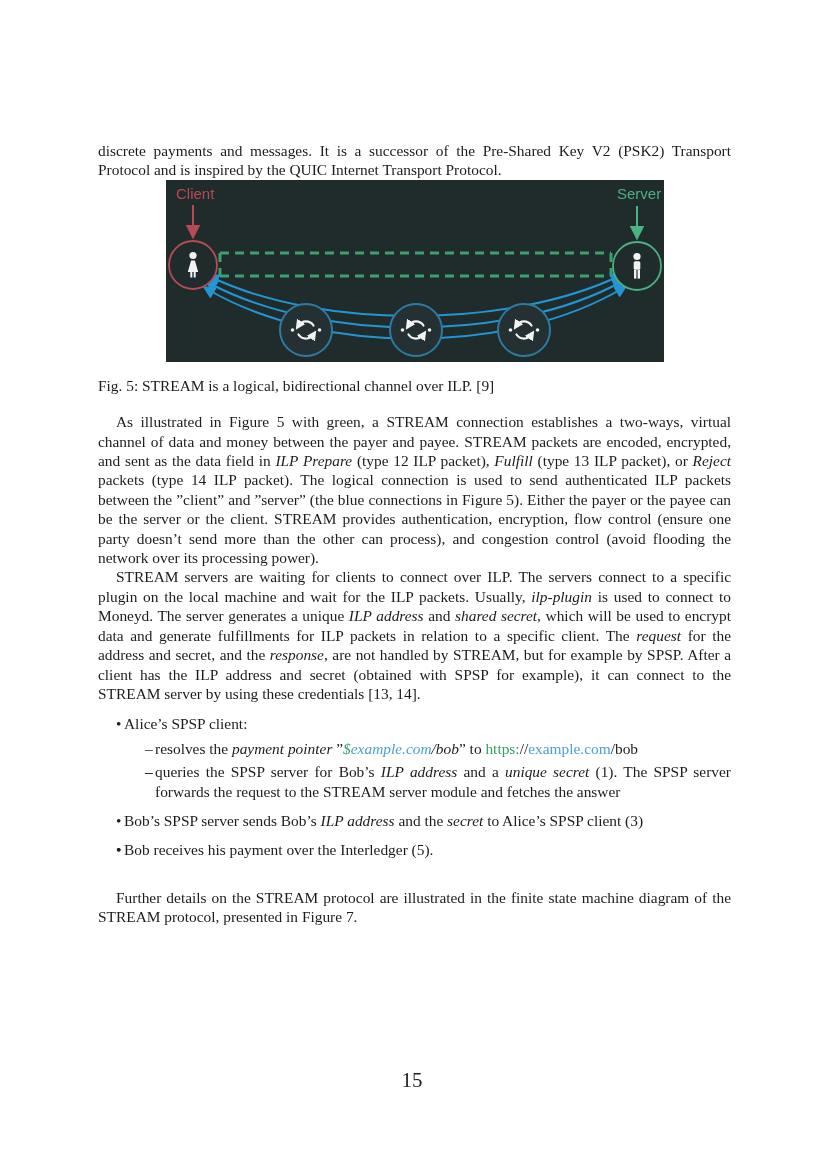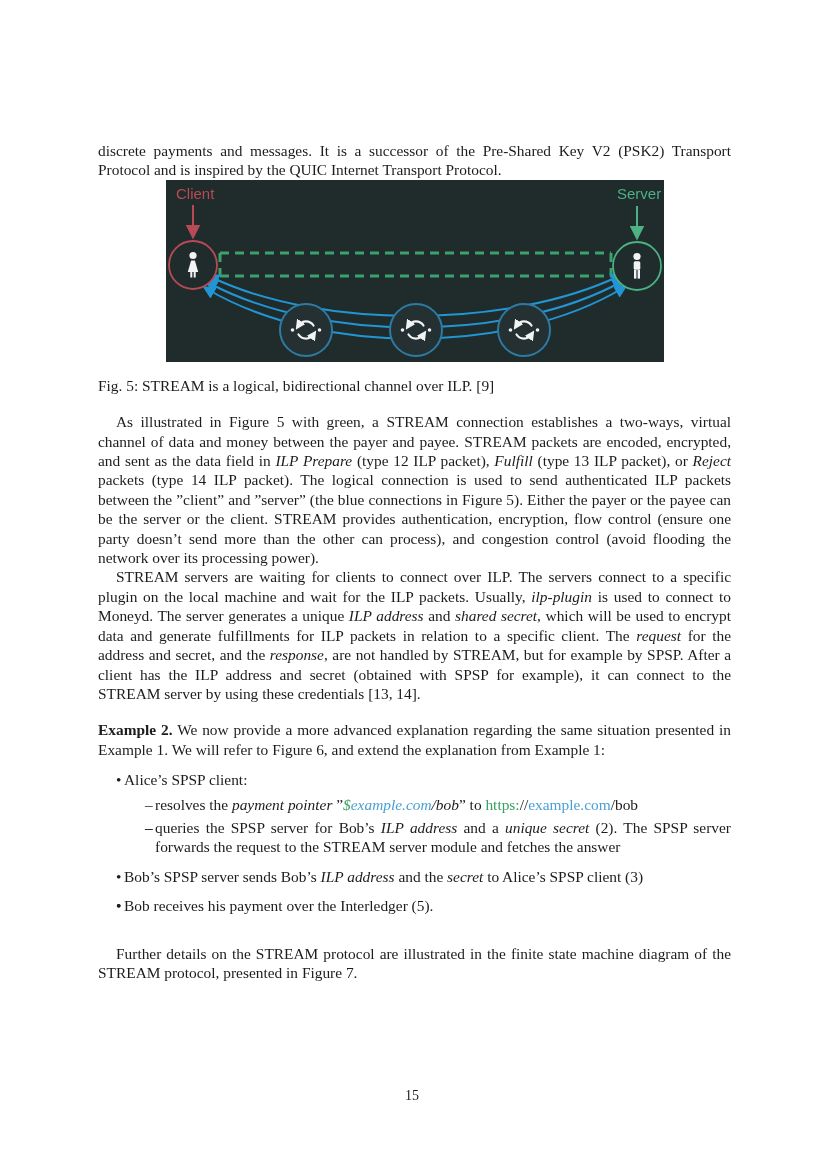--- a/index.html
+++ b/index.html
@@ -22,21 +22,21 @@
   .example{margin-top:17px;}
   .list{margin-top:11px;}
   .li{position:relative;margin-top:10px;}
   .li.l1{padding-left:26px;}
   .li.l1 > .marker{position:absolute;left:18px;top:0;}
   .sublist{margin-top:5px;}
   .li.l2{padding-left:57px;margin-top:4px;}
   .li.l2 > .marker2{position:absolute;left:47px;top:0;}
   .closing{margin-top:28px;}
   .pageno{position:absolute;left:0;right:0;top:1068px;text-align:center;
-    font-size:14px;font-family:"Liberation Serif", serif;margin-top:20px;}
+    font-size:21px;font-family:"Liberation Serif", serif;}
   svg text{font-family:"Liberation Sans", sans-serif;}
 </style>
 </head>
 <body>
 
 <div class="page">
   <div class="content">
 
     <p class="para"><span>discrete payments and messages. It is a successor of the Pre-Shared Key V2 (PSK2) Transport Protocol and is inspired by the QUIC Internet Transport Protocol.</span></p>
 
@@ -107,40 +107,39 @@
         </g>
       </svg>
     </div>
 
     <p class="caption">Fig. 5: STREAM is a logical, bidirectional channel over ILP. [9]</p>
 
     <p class="para indent mt-p2"><span>As illustrated in Figure 5 with green, a STREAM connection establishes a two-ways, virtual channel of data and money between the payer and payee. STREAM packets are encoded, encrypted, and sent as the data field in </span><span class="it">ILP Prepare</span><span> (type 12 ILP packet), </span><span class="it">Fulfill</span><span> (type 13 ILP packet), or </span><span class="it">Reject</span><span> packets (type 14 ILP packet). The logical connection is used to send authenticated ILP packets between the ”client” and ”server” (the blue connections in Figure 5). Either the payer or the payee can be the server or the client. STREAM provides authentication, encryption, flow control (ensure one party doesn’t send more than the other can process), and congestion control (avoid flooding the network over its processing power).</span></p>
 
     <p class="para indent"><span>STREAM servers are waiting for clients to connect over ILP. The servers connect to a specific plugin on the local machine and wait for the ILP packets. Usually, </span><span class="it">ilp-plugin</span><span> is used to connect to Moneyd. The server generates a unique </span><span class="it">ILP address</span><span> and </span><span class="it">shared secret</span><span>, which will be used to encrypt data and generate fulfillments for ILP packets in relation to a specific client. The </span><span class="it">request</span><span> for the address and secret, and the </span><span class="it">response</span><span>, are not handled by STREAM, but for example by SPSP. After a client has the ILP address and secret (obtained with SPSP for example), it can connect to the STREAM server by using these credentials [13, 14].</span></p>
 
-    <p class="para example"><span class="bf">Example 2.</span><span> We now provide a more advanced explanation regarding the same situation presented in Example 1. We will refer to Figure 6, and extend the explanation from Example 1:</span></p>
 
     <div class="list">
 
       <div class="li l1">
         <span class="marker">•</span>
         <span class="li-text"><span>Alice’s SPSP client:</span></span>
       </div>
 
       <div class="sublist">
         <div class="li l2">
           <span class="marker2">–</span>
           <span class="li-text"><span>resolves the </span><span class="it">payment pointer</span><span> ”</span><span class="it" style="color: rgb(53, 160, 95);">$</span><span class="it" style="color: rgb(75, 160, 212);">example.com</span><span class="it">/bob</span><span>” to </span><span style="color: rgb(53, 160, 95);">https:</span><span>//</span><span style="color: rgb(75, 160, 212);">example.com</span><span>/bob</span></span>
         </div>
         <div class="li l2">
           <span class="marker2">–</span>
         </div>
         <div class="li l2">
           <span class="marker2">–</span>
-          <span class="li-text"><span>queries the SPSP server for Bob’s </span><span class="it">ILP address</span><span> and a </span><span class="it">unique secret</span><span> (2). The SPSP server forwards the request to the STREAM server module and fetches the answer</span></span>
+          <span class="li-text"><span>queries the SPSP server for Bob’s </span><span class="it">ILP address</span><span> and a </span><span class="it">unique secret</span><span> (1). The SPSP server forwards the request to the STREAM server module and fetches the answer</span></span>
         </div>
       </div>
 
       <div class="li l1">
         <span class="marker">•</span>
         <span class="li-text"><span>Bob’s SPSP server sends Bob’s </span><span class="it">ILP address</span><span> and the </span><span class="it">secret</span><span> to Alice’s SPSP client (3)</span></span>
       </div>
 
       <div class="li l1">
         <span class="marker">•</span>

